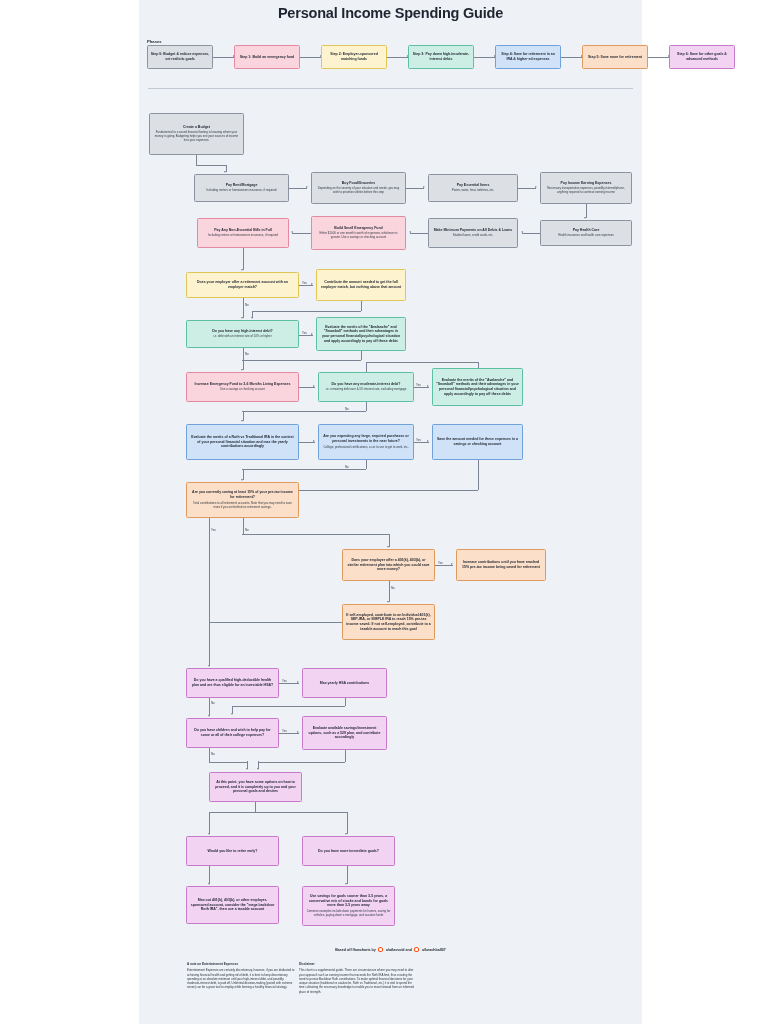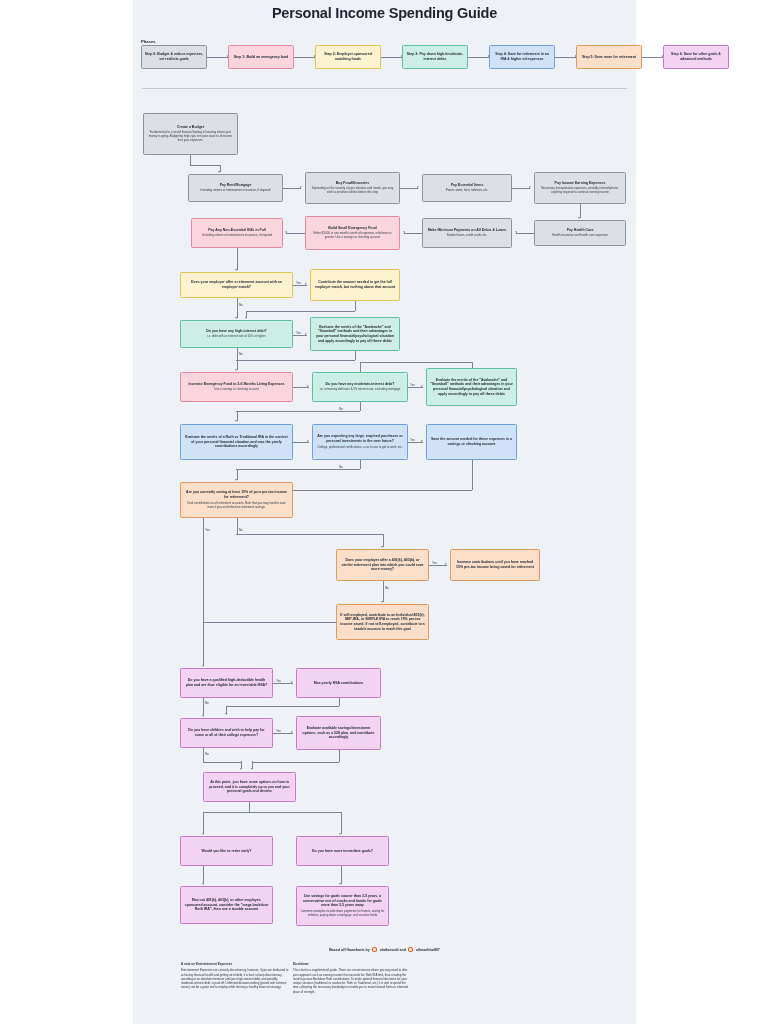--- a/index.html
+++ b/index.html
@@ -5,21 +5,21 @@
   * { box-sizing: border-box; margin:0; padding:0; }
   html,body { width:768px; height:1024px; }
   body {
     background:#ffffff;
     font-family:"Liberation Sans", sans-serif;
     position:relative;
     overflow:hidden;
   }
   #canvas {
     position:absolute;
-    left:133px; top:0;
+    left:139px; top:0;
     width:503px; height:1024px;
     background:#eef1f5;
   }
   #title {
     position:absolute; left:0; top:5px; width:503px;
     text-align:center;
     font-size:14.5px; font-weight:bold; color:#1f2430;
     letter-spacing:-.2px;
   }
   #phases-label {

